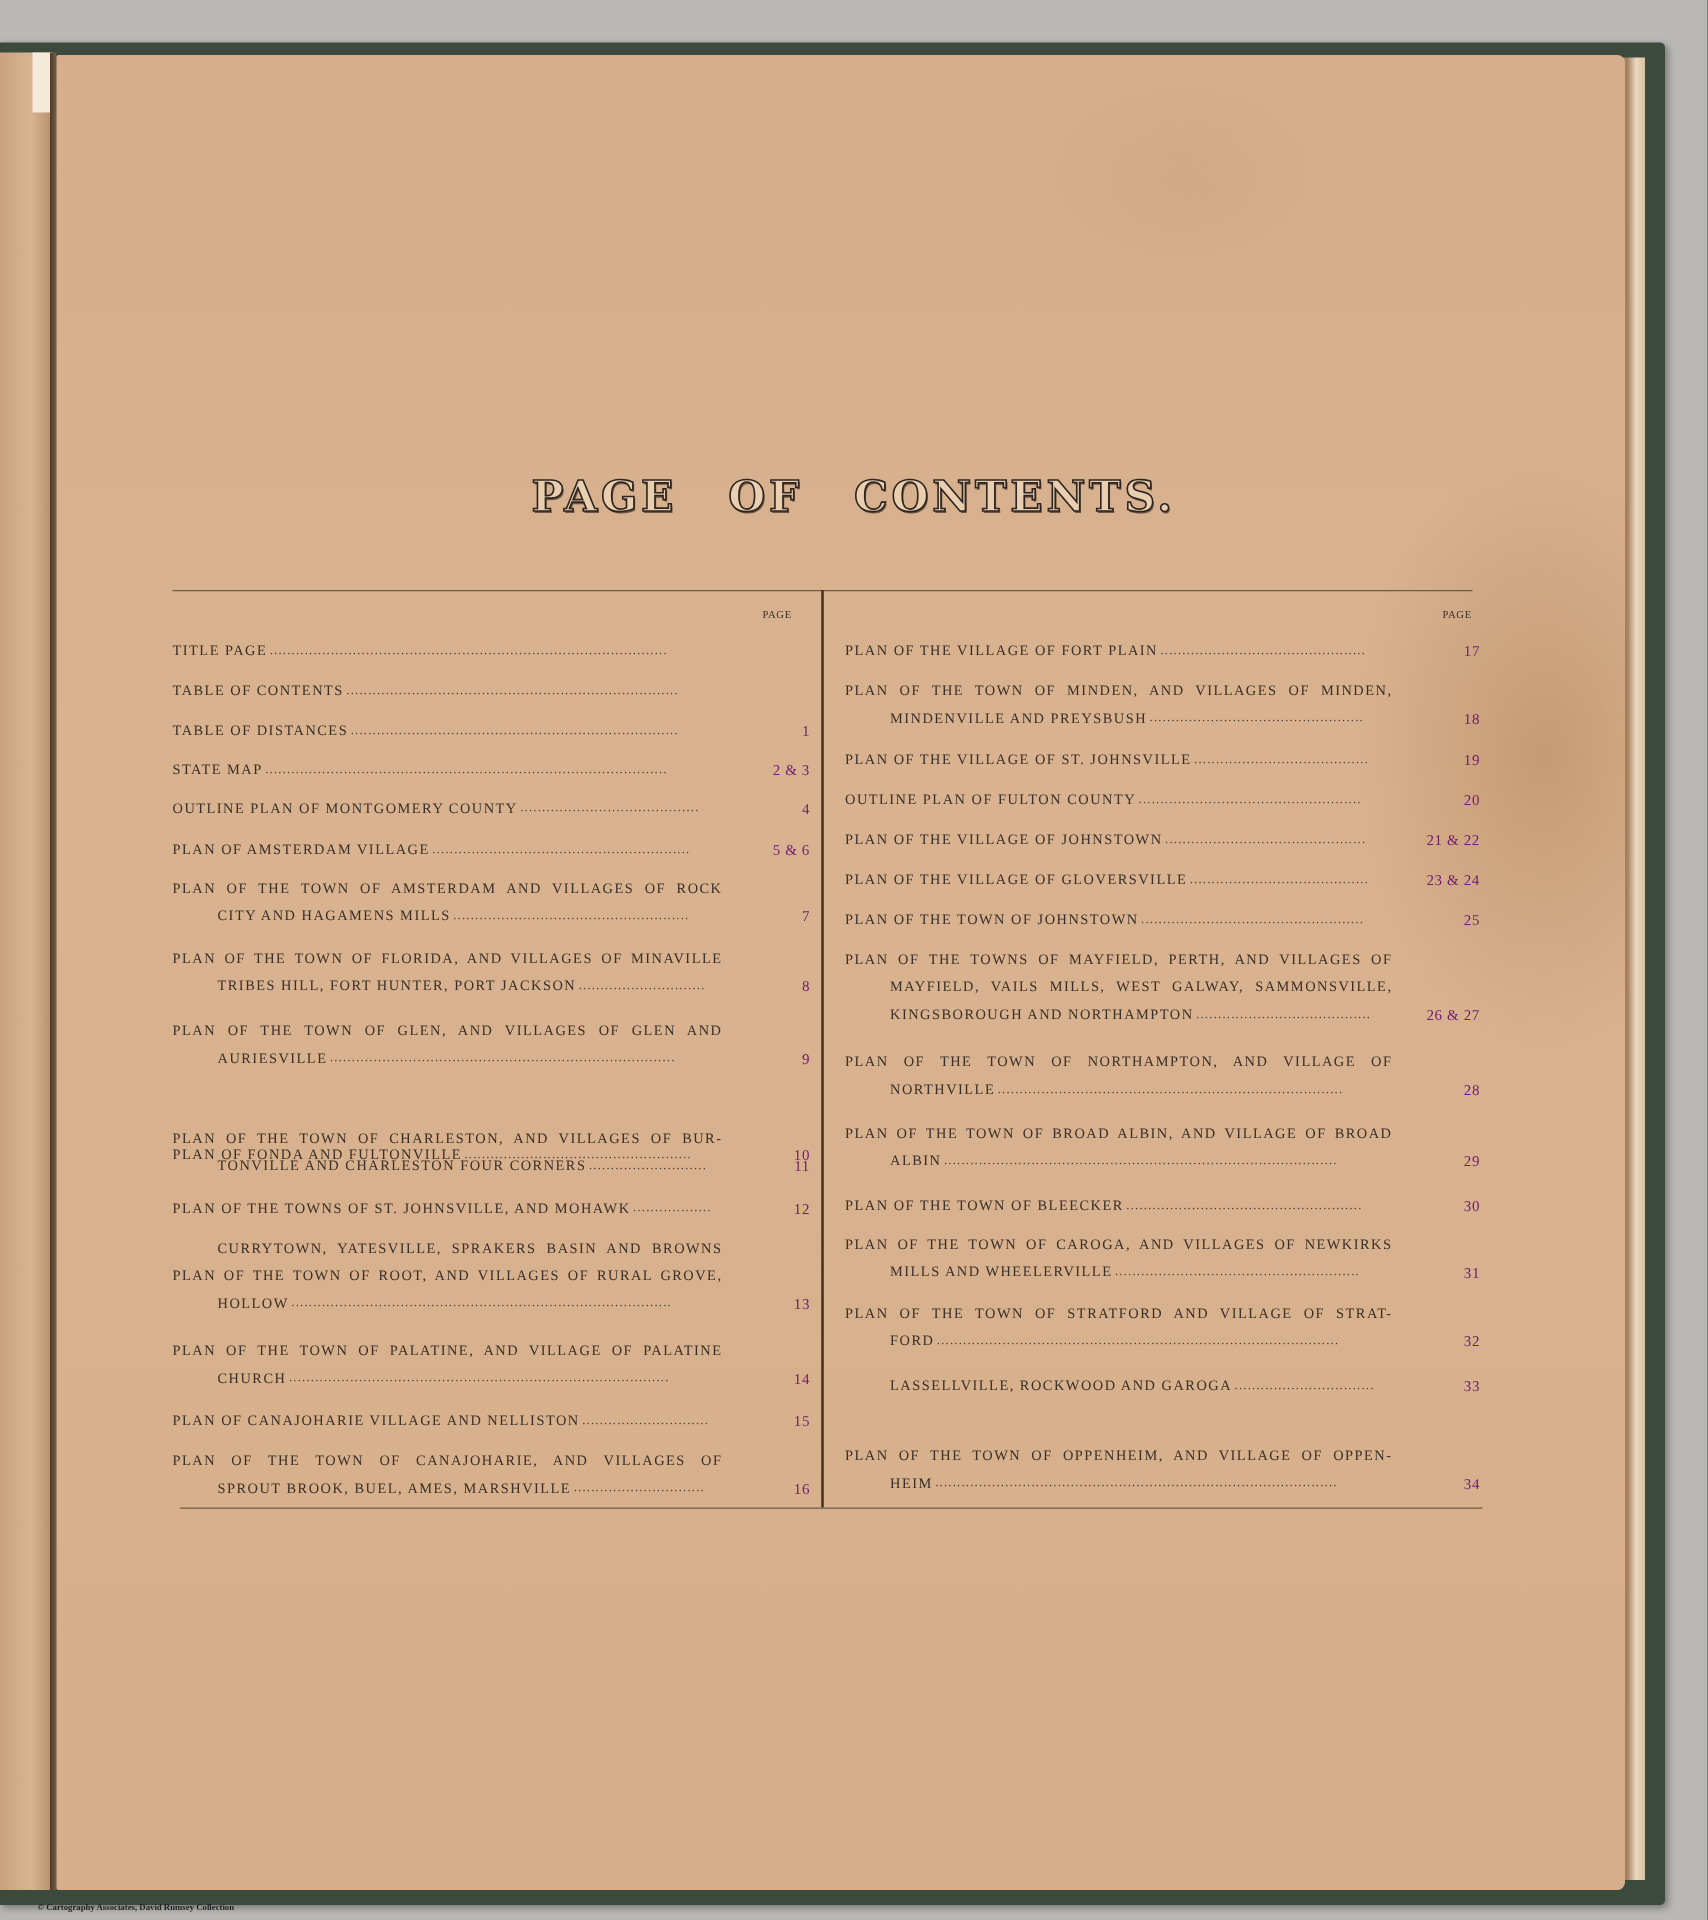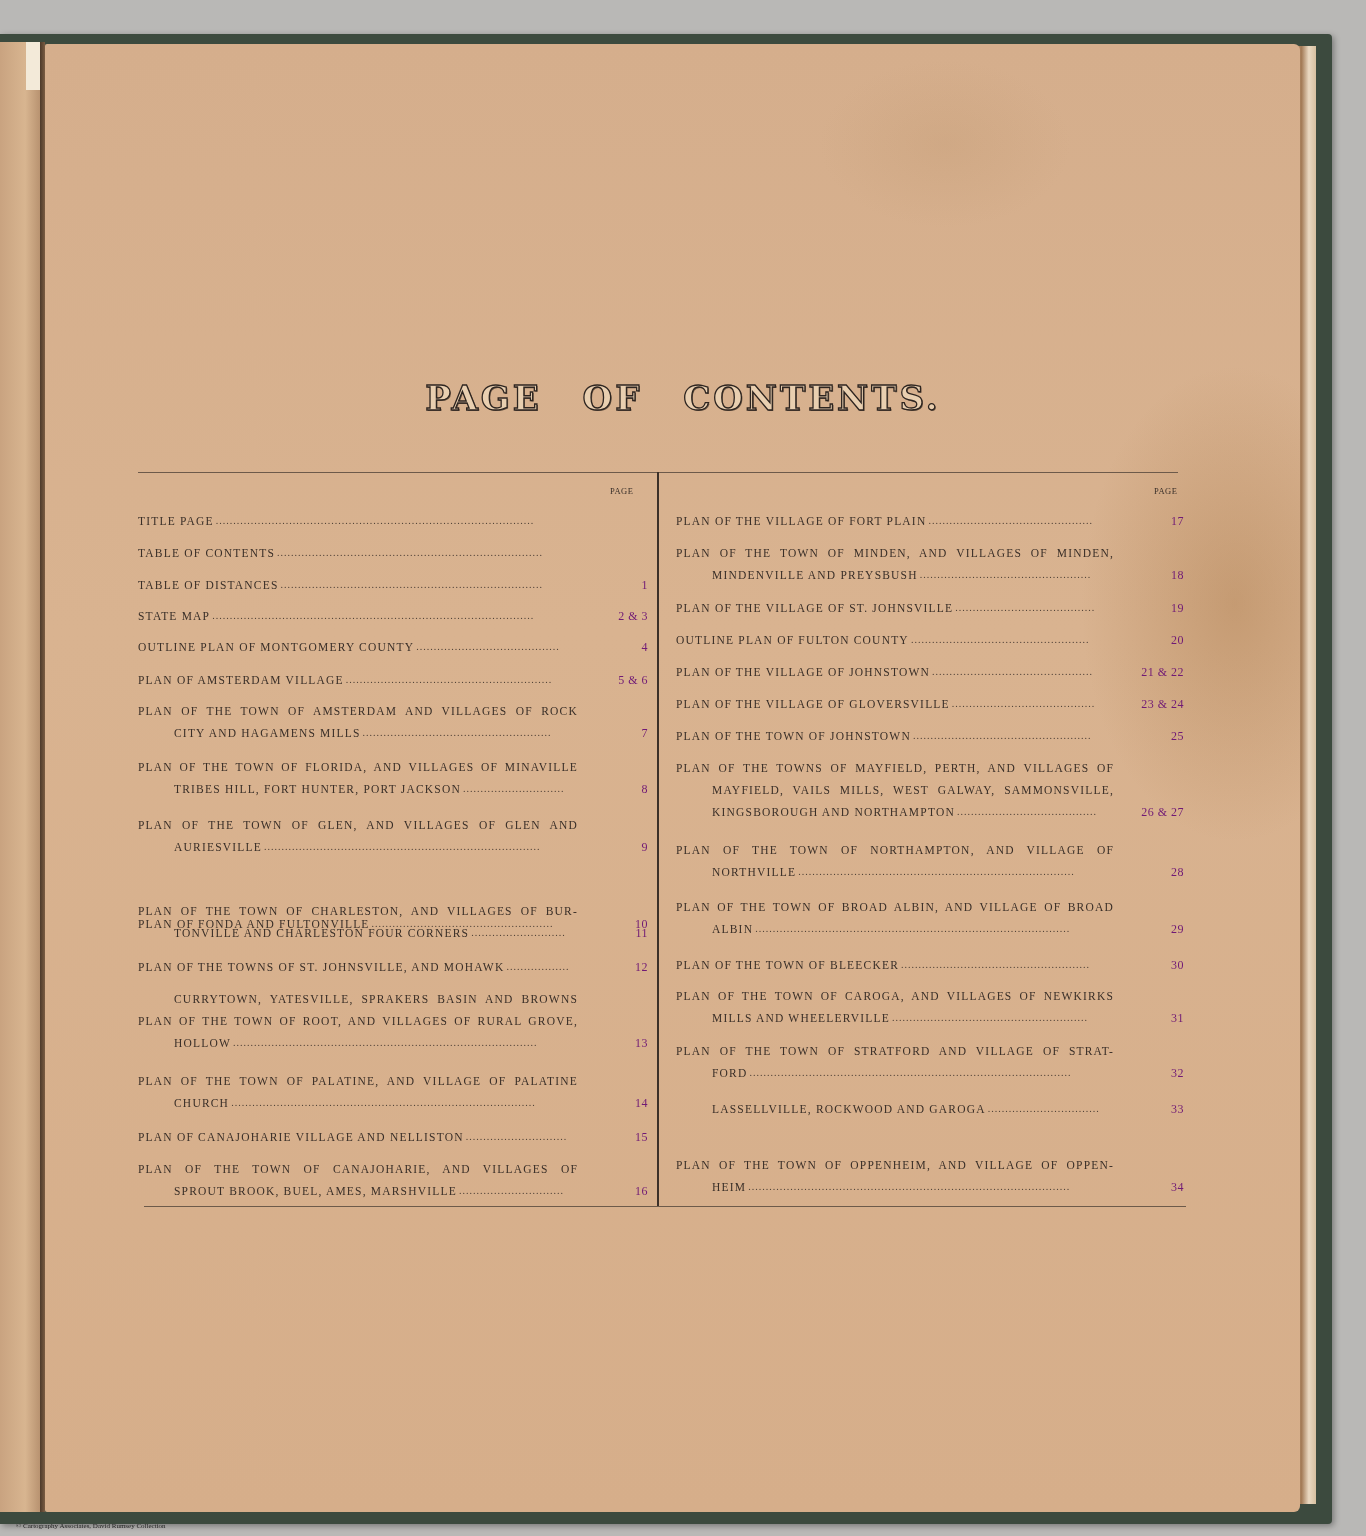--- a/index.html
+++ b/index.html
@@ -164,25 +164,26 @@
       right: 0;
       top: 0;
       width: 60px;
       text-align: right;
       font-size: 12px;
       letter-spacing: 0.5px;
       color: #701a75;
     }
     .credit {
       position: absolute;
-      left: 16px;
+      left: 30px;
       top: 1522px;
       font-size: 7px;
       color: #1e1e1e;
       font-family: "Liberation Serif", serif;
+      font-weight: bold;
     }
   </style>
 </head>
 <body>
 
 <div class="cover"></div>
 <div class="left-leaf">
   <div class="tear"></div>
 </div>
 <div class="gutter"></div>

